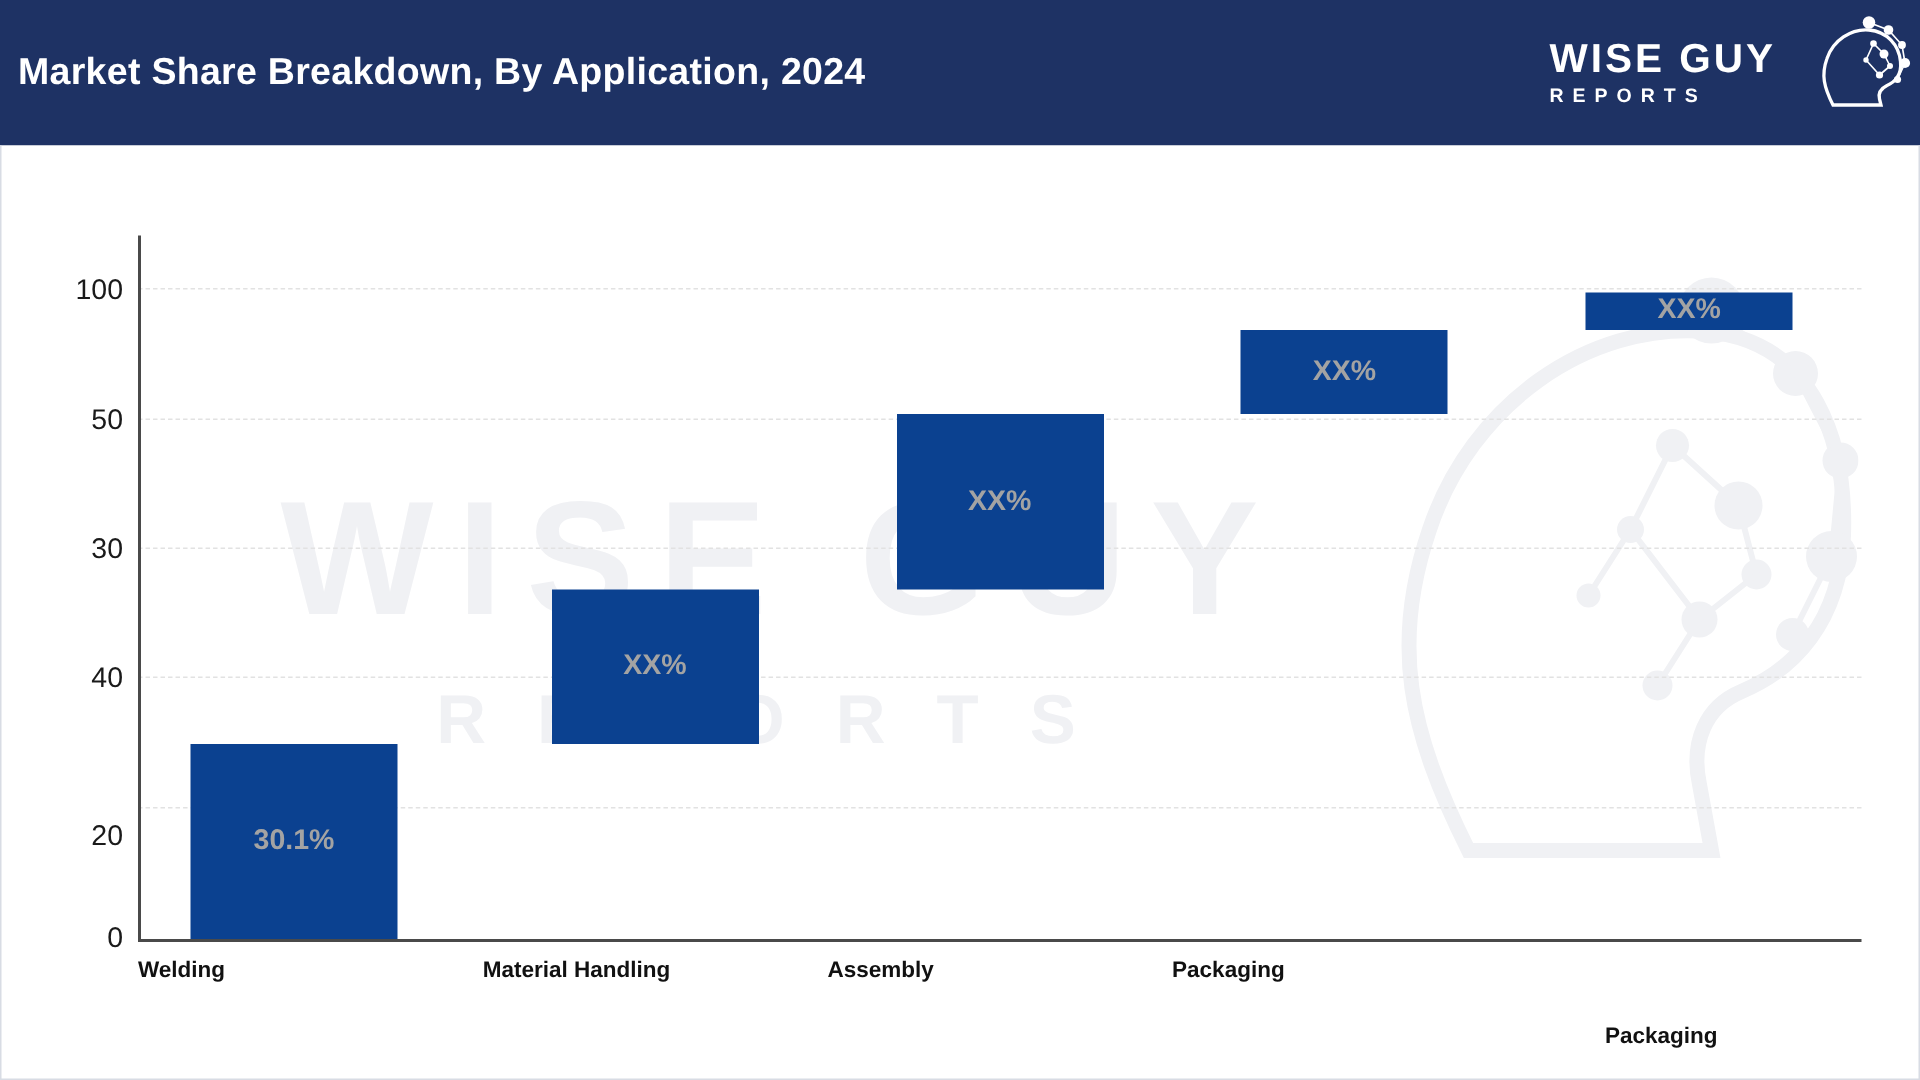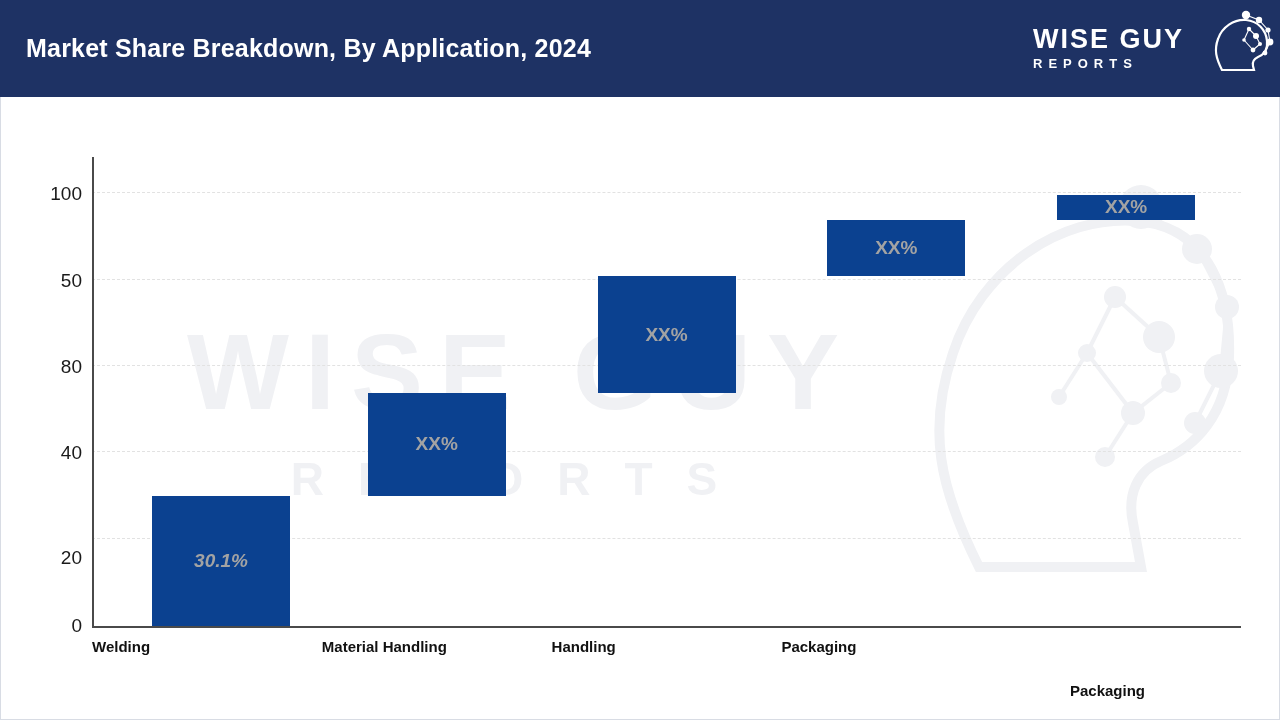--- a/index.html
+++ b/index.html
@@ -22,21 +22,21 @@
     left: 0; top: 0;
     width: 1280px; height: 97px;
     background: #1e3264;
     display: flex;
     align-items: center;
   }
   #header-title {
     color: #ffffff;
     font-size: 25px;
     font-weight: bold;
-    margin-left: 26px;
+    margin-left: 12px;
     letter-spacing: 0.2px;
     white-space: nowrap;
   }
   #logo {
     position: absolute;
     right: 8px; top: 8px;
     width: 245px; height: 80px;
     display: flex;
     flex-direction: column;
     justify-content: center;
@@ -223,45 +223,45 @@
       <circle cx="178" cy="196" r="9" fill="#f0f1f4"></circle>
       <circle cx="196" cy="300" r="10" fill="#f0f1f4"></circle>
       <circle cx="150" cy="240" r="8" fill="#f0f1f4"></circle>
       <path d="M232 50 L288 92 L318 150 L312 214 L286 266 M250 180 L206 140 M250 180 L262 226 M262 226 L224 256 M206 140 L178 196 M178 196 L224 256 M224 256 L196 300 M178 196 L150 240" stroke="#f0f1f4" stroke-width="4" fill="none"></path>
     </svg>
 
     <div id="y-tick-holder">
         <div class="y-tick-label" style="top: 529px;">0</div>
         <div class="y-tick-label" style="top: 461px;">20</div>
         <div class="y-tick-label" style="top: 356.29px;">40</div>
-        <div class="y-tick-label" style="top: 269.935px;">80</div>
+        <div class="y-tick-label" style="top: 269.935px;">30</div>
         <div class="y-tick-label" style="top: 183.579px;">50</div>
         <div class="y-tick-label" style="top: 97.2243px;">100</div>
       </div>
     <div id="plot">
         <div class="gridline" style="top: 375.645px;"></div>
         <div class="gridline" style="top: 289.29px;"></div>
         <div class="gridline" style="top: 202.935px;"></div>
         <div class="gridline" style="top: 116.579px;"></div>
         <div class="gridline" style="top: 30.2243px;"></div>
       </div>
     <div id="y-axis"></div>
     <div id="x-axis"></div>
-  <div class="bar" style="left: 151px; top: 399.036px; width: 138px; height: 129.964px; background: rgb(11, 65, 144); font-style: italic;">
+  <div class="bar" style="left: 126px; top: 399.036px; width: 138px; height: 129.964px; background: rgb(11, 65, 144);">
         <span class="bar-label">30.1%</span>
       </div>
       <div class="cat-label" style="left: 91px; width: 229.8px;">Welding</div>
       <div class="bar" style="left: 366.7px; top: 295.841px; width: 138px; height: 103.194px; background: rgb(11, 65, 144);">
         <span class="bar-label">XX%</span>
       </div>
       <div class="cat-label" style="left: 320.8px; width: 229.8px;">Material Handling</div>
       <div class="bar" style="left: 596.5px; top: 179.262px; width: 138px; height: 116.579px; background: rgb(11, 65, 144);">
         <span class="bar-label">XX%</span>
       </div>
-      <div class="cat-label" style="left: 550.6px; width: 229.8px;">Handling</div>
+      <div class="cat-label" style="left: 550.6px; width: 229.8px;">Assembly</div>
       <div class="bar" style="left: 826.3px; top: 123.131px; width: 138px; height: 56.1308px; background: rgb(11, 65, 144);">
         <span class="bar-label">XX%</span>
       </div>
       <div class="cat-label" style="left: 780.4px; width: 229.8px;">Packaging</div>
       <div class="bar" style="left: 1056.1px; top: 97.6561px; width: 138px; height: 25.4748px; background: rgb(11, 65, 144);">
         <span class="bar-label">XX%</span>
       </div>
       <div class="cat-label" style="left: 1069px; width: 229.8px; margin-top: 44px;">Packaging</div>
     </div>
 </div>

